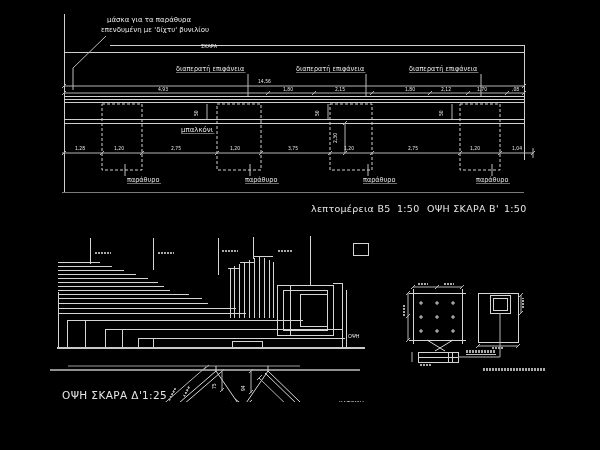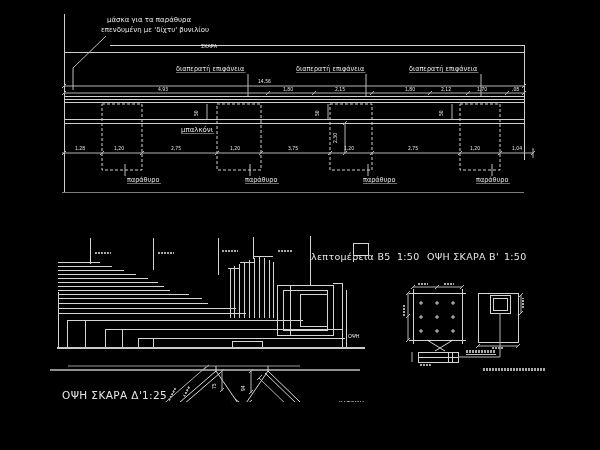--- a/index.html
+++ b/index.html
@@ -6,21 +6,21 @@
   #canvas{position:relative;width:600px;height:402px;background:#000;overflow:hidden;
           font-family:"DejaVu Sans",sans-serif;}
   svg{position:absolute;left:0;top:0;}
   .lbl{position:absolute;color:#e6e6e6;white-space:nowrap;line-height:1;
        font-family:"DejaVu Sans",sans-serif;transform-origin:0 0;}
   .s45{font-size:9px;transform:scale(.5);}
   .s5 {font-size:10px;transform:scale(.5);}
   .s55{font-size:11px;transform:scale(.5);letter-spacing:.5px;}
   .s65{font-size:13px;transform:scale(.5);}
   .s7 {font-size:14px;transform:scale(.5);}
-  .s95{font-size:9.5px;letter-spacing:.3px;margin-top:48px;}
+  .s95{font-size:9.5px;letter-spacing:.3px;}
   .s105{font-size:10.5px;letter-spacing:.4px;}
   .u{border-bottom:1px solid #dcdcdc;padding:0 3px 1px 0;}
   .rot{transform-origin:left bottom;transform:rotate(-90deg) scale(.5);font-size:9px;}
   .smudge{position:absolute;height:2px;
           background:repeating-linear-gradient(90deg,#a9a9a9 0 2px,transparent 2px 3px);}
   .smudge.tall{height:3px;}
   .smudge.note{border-bottom:1px solid #bdbdbd;height:3px;padding-bottom:1px;background-clip:content-box;}
   .rsm{transform-origin:0 0;}
 </style>
 </head>

